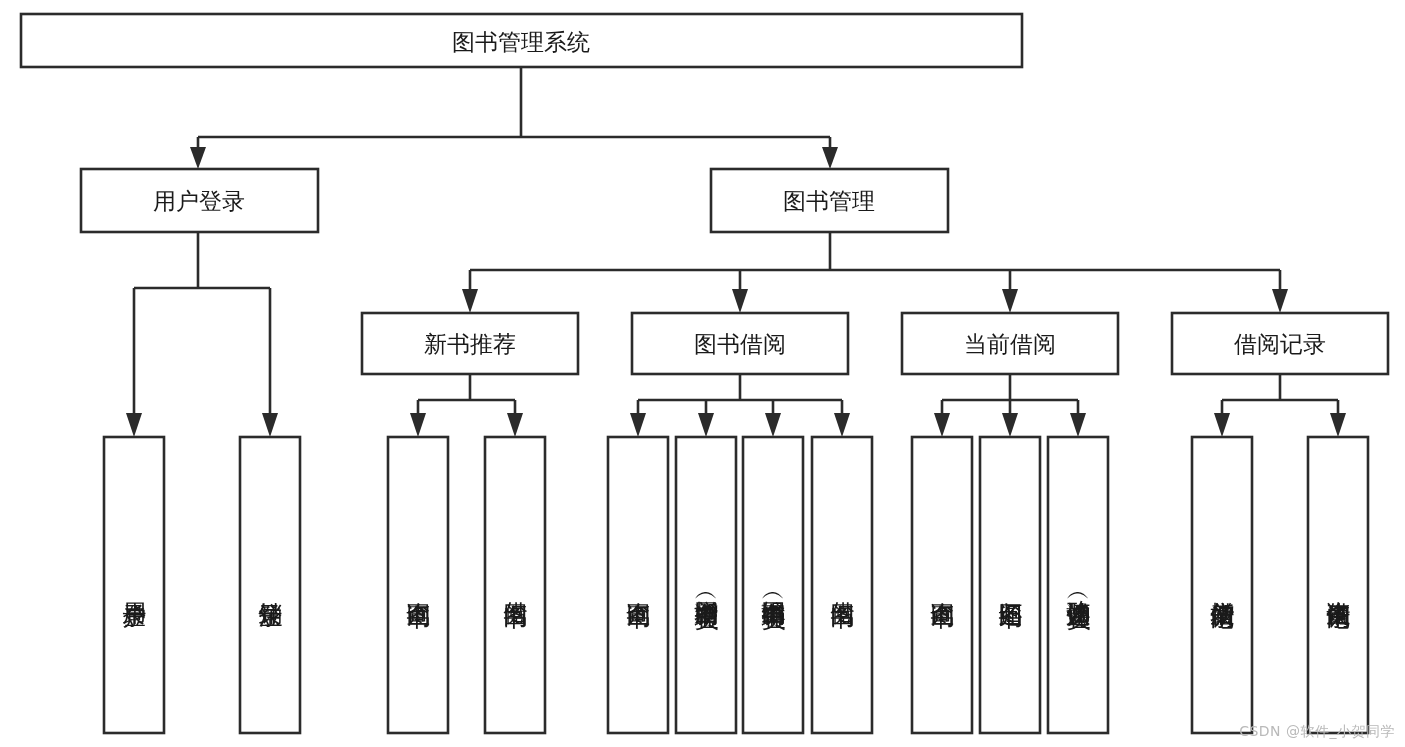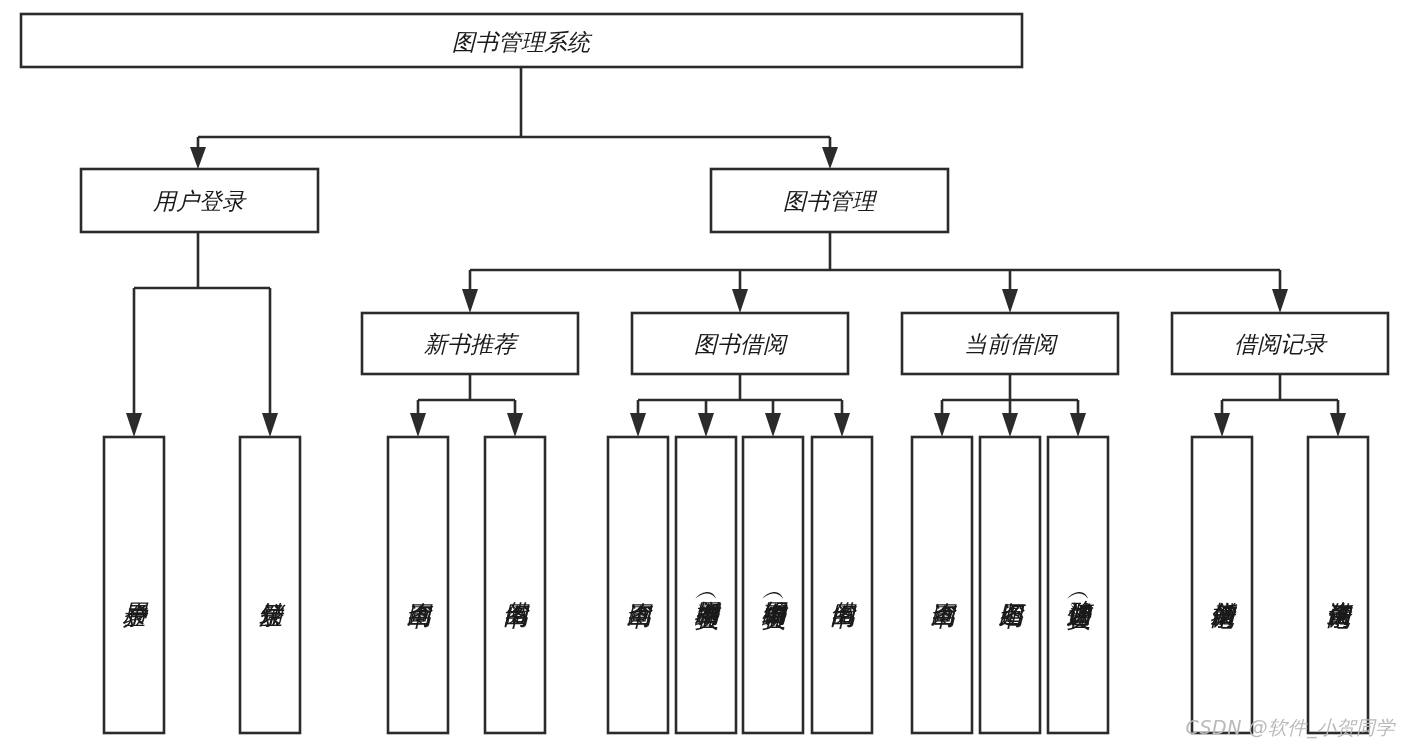--- a/index.html
+++ b/index.html
@@ -9,21 +9,20 @@
   }
   body {
     font-family: "DejaVu Sans", "Liberation Sans", sans-serif;
   }
   #diagram-root {
     position: relative;
     width: 1405px;
     height: 747px;
     background: #ffffff;
     overflow: hidden;
-    font-style: italic;
   }
   svg.flow {
     position: absolute;
     top: 0;
     left: 0;
     width: 1405px;
     height: 747px;
   }
   .node-box {
     fill: #ffffff;
@@ -60,21 +59,21 @@
     letter-spacing: 1px;
     color: #1a1a1a;
     white-space: nowrap;
     pointer-events: none;
   }
   .watermark {
     position: absolute;
     right: 10px;
     bottom: 6px;
     font-family: "DejaVu Sans", "Liberation Sans", sans-serif;
-    font-size: 19px;
+    font-size: 14px;
     color: #b9b9b9;
     letter-spacing: 0.5px;
     white-space: nowrap;
     margin-top: 20px;
   }
 </style>
 </head>
 <body>
 
 <div id="diagram-root">

